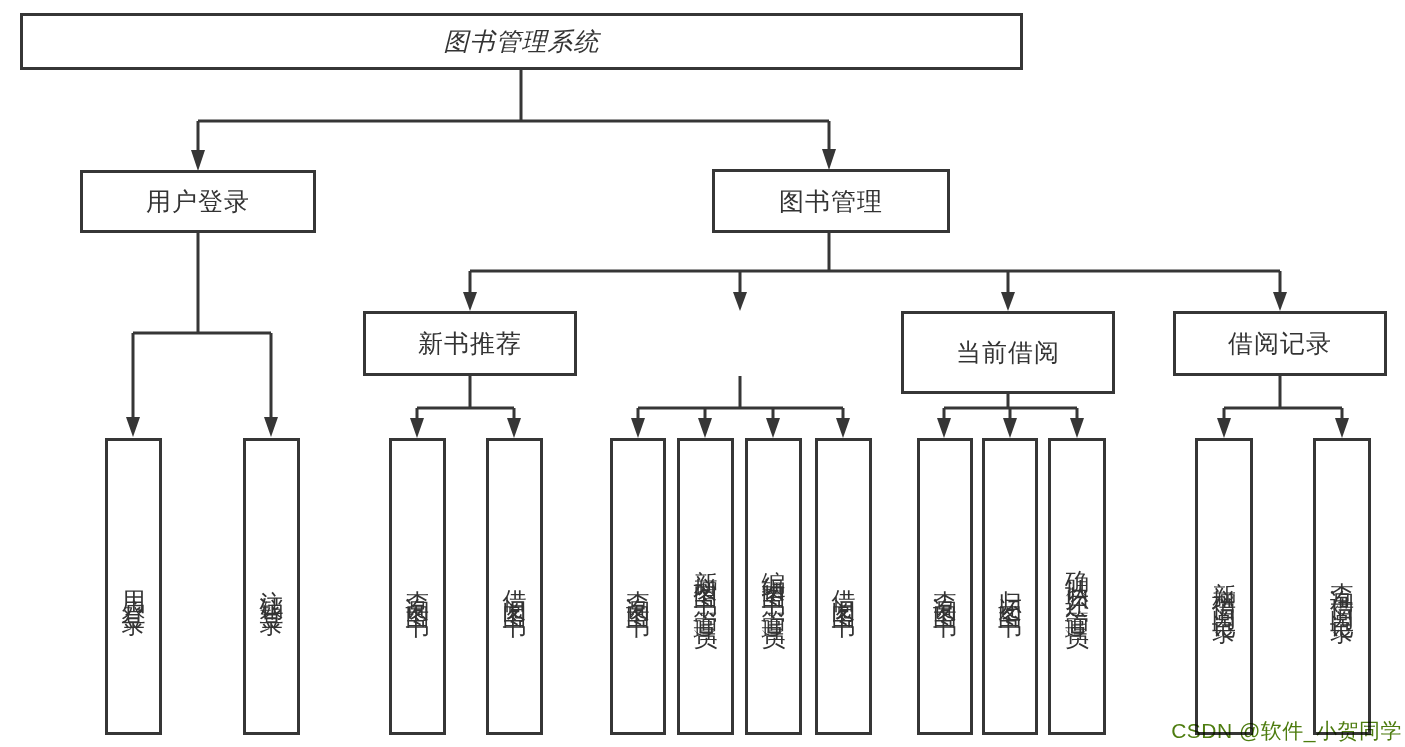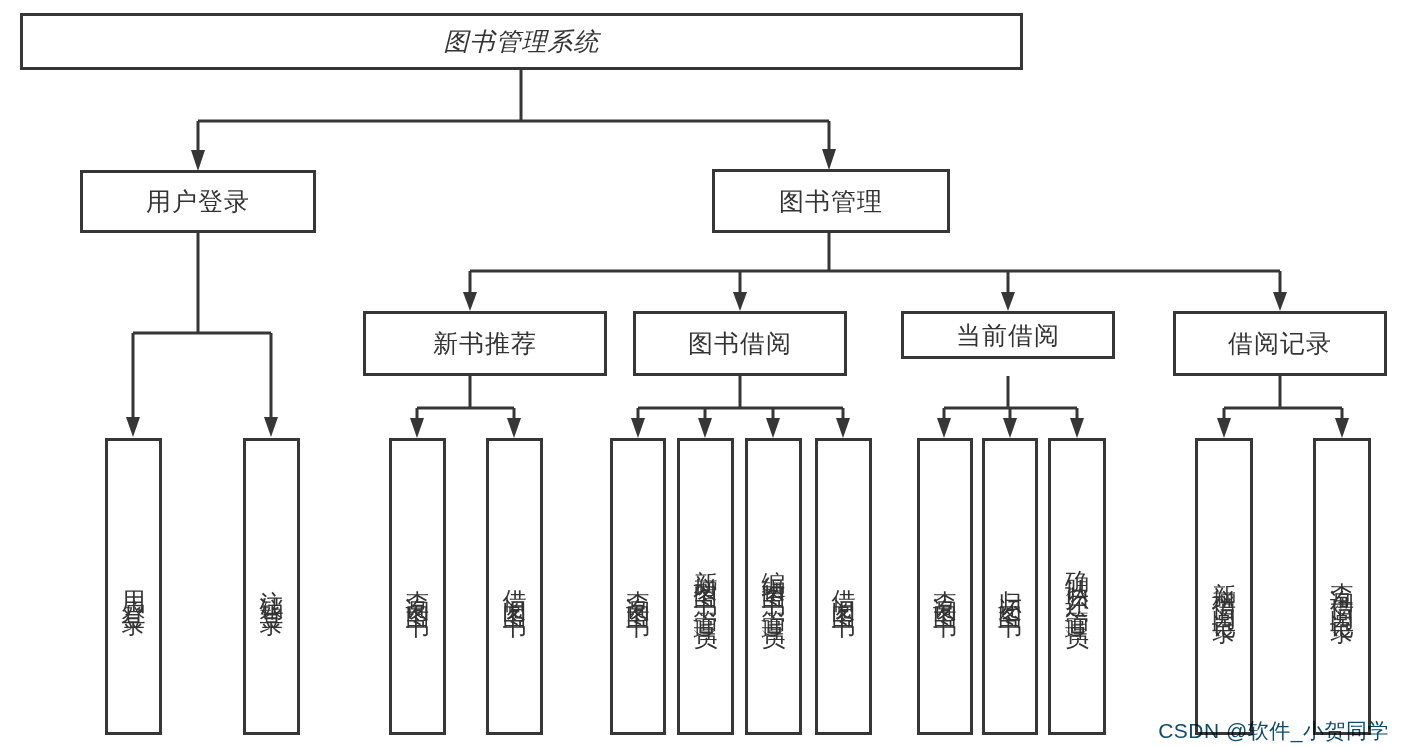--- a/index.html
+++ b/index.html
@@ -26,24 +26,24 @@
   .vbox .label{
     writing-mode:vertical-rl;
     text-orientation:mixed;
     font-size:24px;
     letter-spacing:8px;
     line-height:1;
     white-space:nowrap;
   }
   .watermark{
     position:absolute;
-    right:16px;
+    right:3px;
     bottom:2px;
     font-size:21px;
-    color:#0c4a6e;
+    color:#4d7c0f;
     letter-spacing:0.5px;
     mix-blend-mode:multiply;
     z-index:5;
     white-space:nowrap;
     margin-left:26px;
   }
 </style>
 </head>
 <body>
 
@@ -86,27 +86,24 @@
     <span class="label">图书管理系统</span>
   </div>
 
   <div class="box hbox" style="left:80px;top:170px;width:236px;height:63px;">
     <span class="label">用户登录</span>
   </div>
   <div class="box hbox" style="left:712px;top:169px;width:238px;height:64px;">
     <span class="label">图书管理</span>
   </div>
 
-  <div class="box hbox" style="left:363px;top:311px;width:244px;height:65px;font-family:Liberation Mono, monospace;">
+  <div class="box hbox" style="left:363px;top:311px;width:214px;height:65px;font-family:Liberation Mono, monospace;">
     <span class="label">新书推荐</span>
   </div>
-  <div class="box hbox" style="left:633px;top:311px;width:214px;height:65px;">
-    <span class="label">图书借阅</span>
-  </div>
-  <div class="box hbox" style="left:901px;top:311px;width:214px;height:48px;">
+  <div class="box hbox" style="left:901px;top:311px;width:214px;height:83px;">
     <span class="label">当前借阅</span>
   </div>
   <div class="box hbox" style="left:1173px;top:311px;width:214px;height:65px;">
     <span class="label">借阅记录</span>
   </div>
 
   <div class="box vbox" style="left:105px;top:438px;width:57px;height:297px;">
     <span class="label">用户登录</span>
   </div>
   <div class="box vbox" style="left:243px;top:438px;width:57px;height:297px;">

